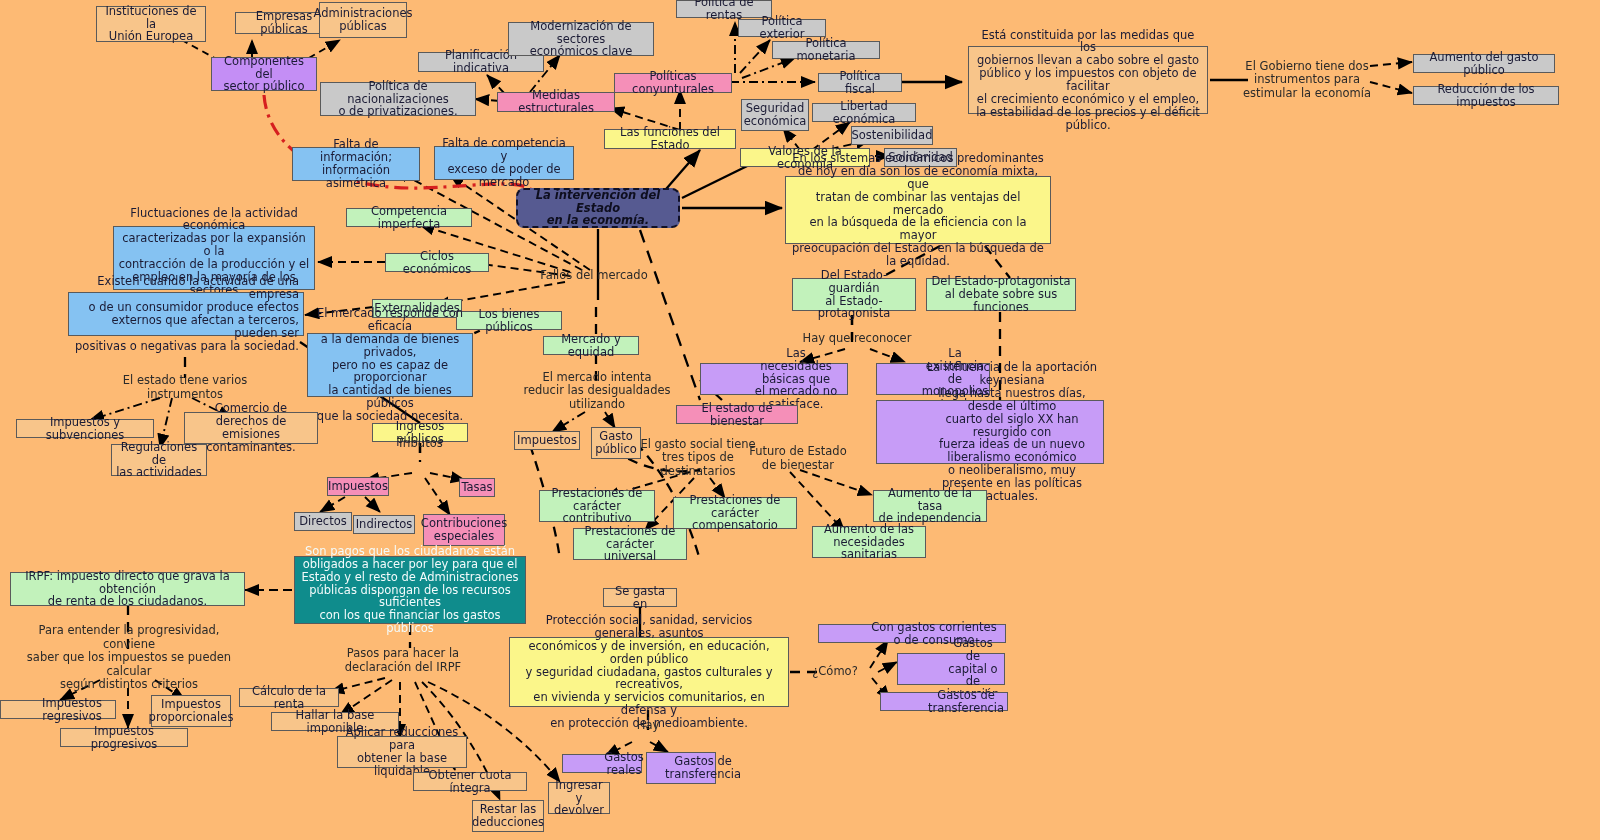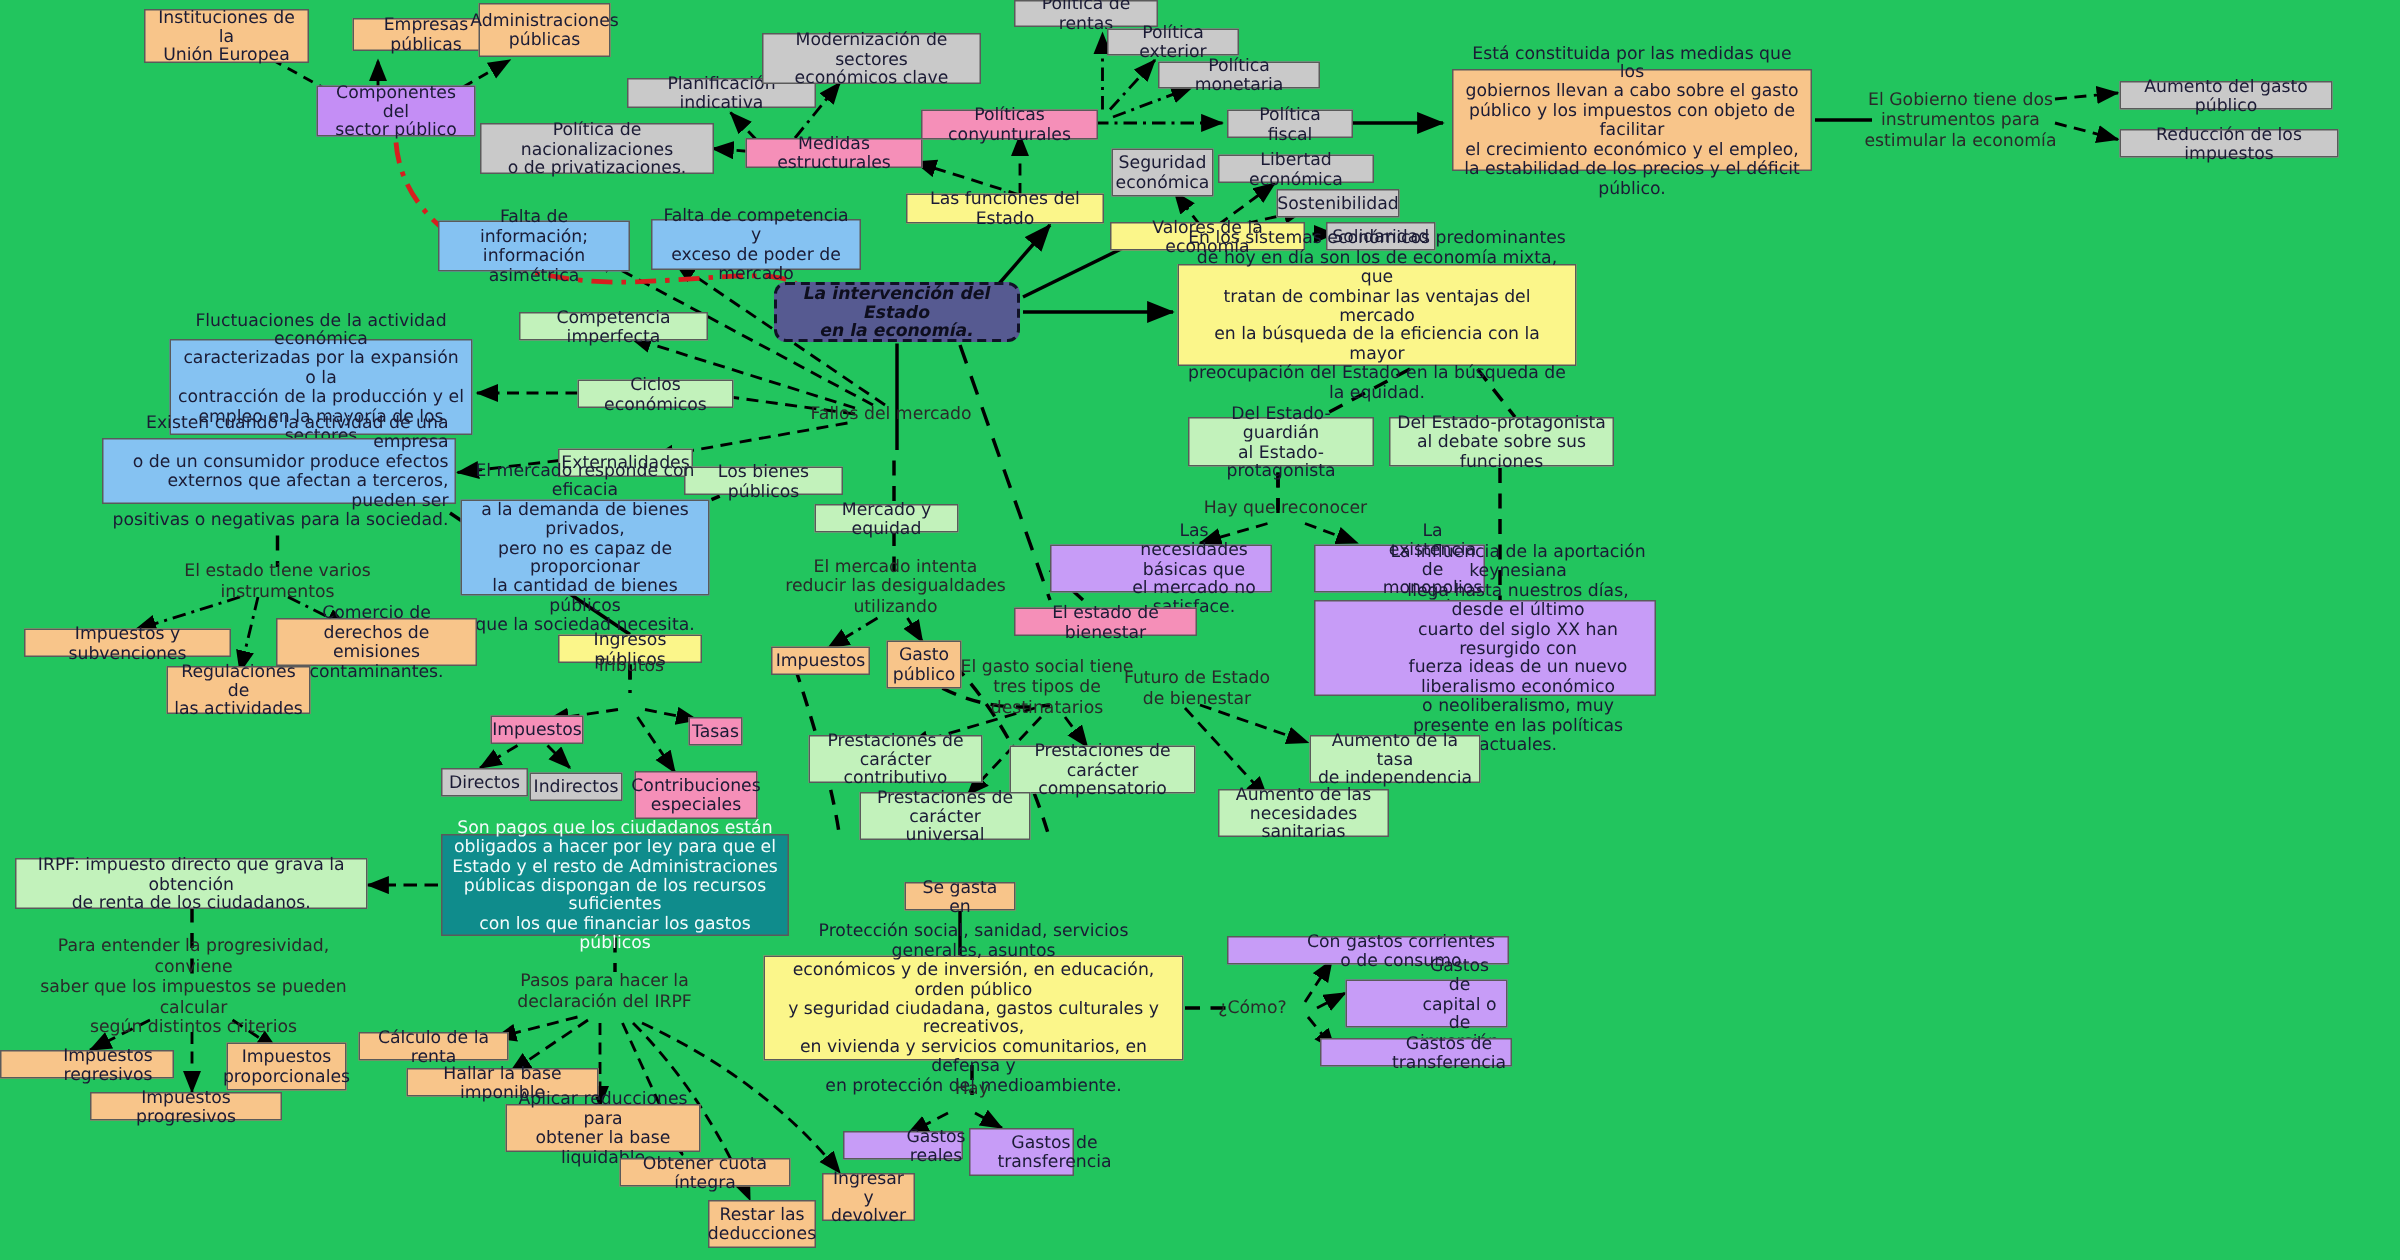--- a/index.html
+++ b/index.html
@@ -1,17 +1,17 @@
 <!DOCTYPE html>
 <html><head>
 <meta charset="utf-8">
 <style>
   html,body{margin:0;padding:0;background:#ffffff;}
   body{font-family:"DejaVu Sans","Liberation Sans",sans-serif;}
-  #map{position:relative;width:1600px;height:840px;overflow:hidden;background:#22c55e;}
+  #map{position:relative;width:1600px;height:840px;overflow:hidden;background:#fdba74;}
   #edges{position:absolute;left:0;top:0;width:1600px;height:840px;}
   .node{position:absolute;box-sizing:border-box;border:1px solid #5a5a5a;
         text-align:center;color:#1b1b35;line-height:1.12;
         padding:2px 4px;font-size:11.5px;white-space:pre-line;
         display:flex;align-items:center;justify-content:center;}
   .lbl{position:absolute;box-sizing:border-box;text-align:center;color:#2a2a2a;
        font-size:11.5px;line-height:1.18;white-space:pre-line;background:transparent;
        display:flex;align-items:center;justify-content:center;}
   
   .c-orange{background:#f8c58a;}

